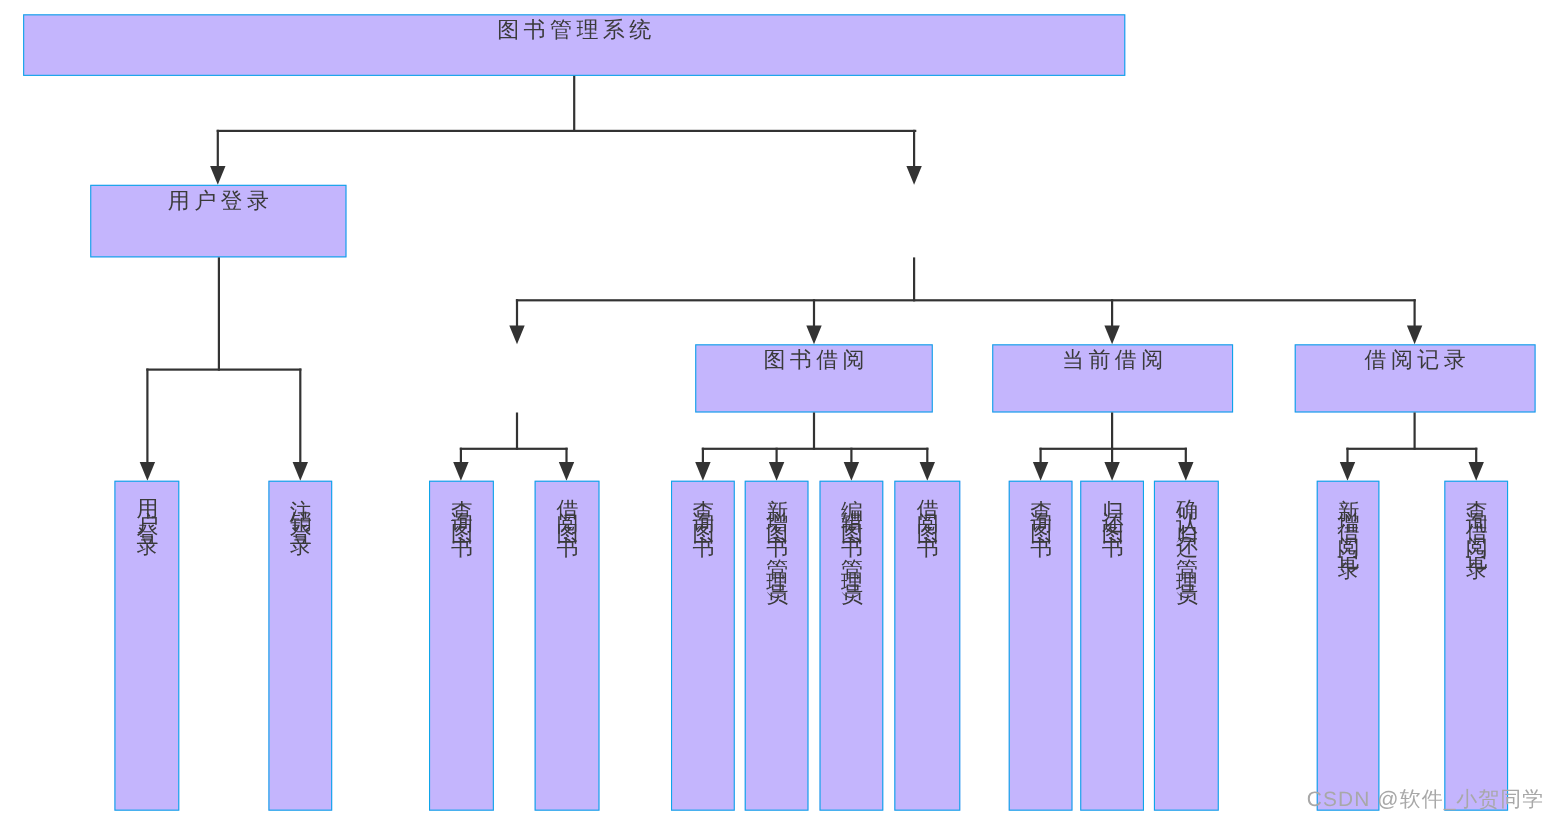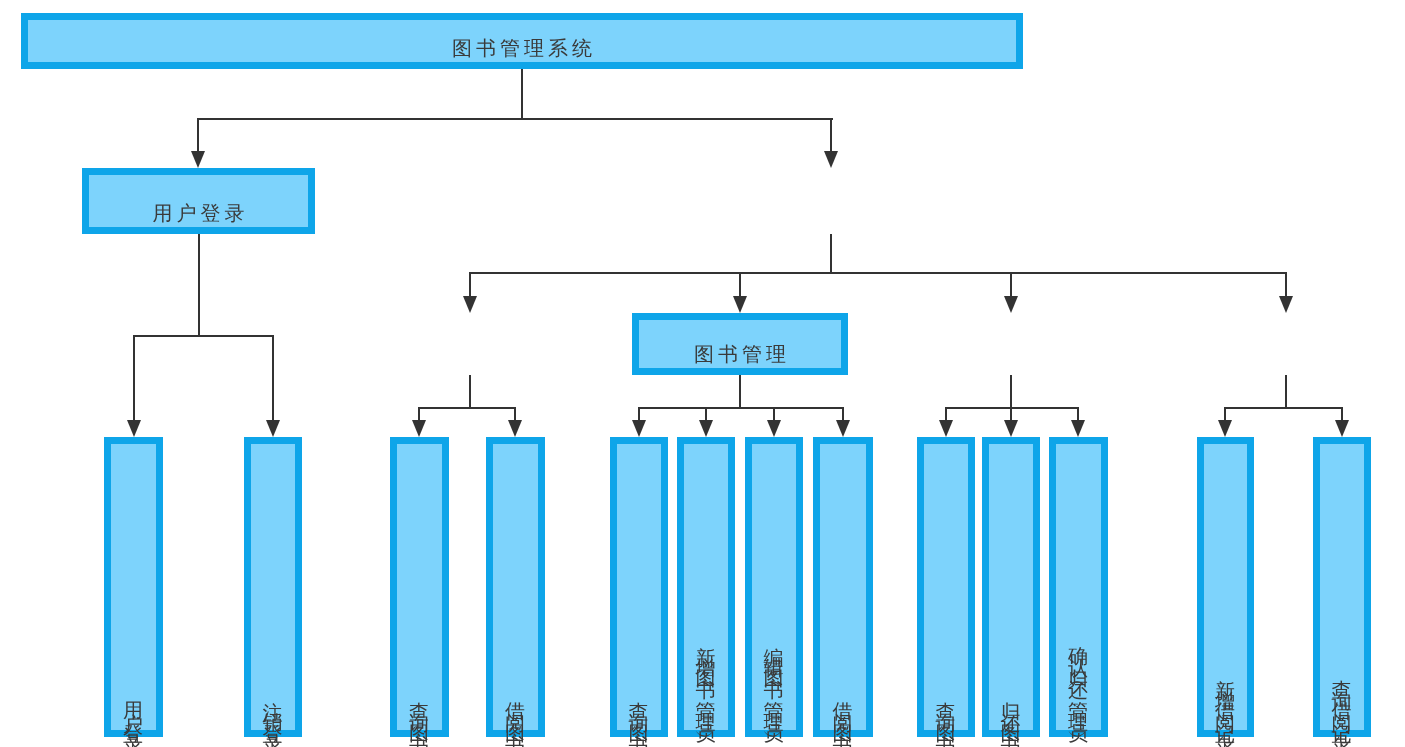--- a/index.html
+++ b/index.html
@@ -1,19 +1,19 @@
 <!DOCTYPE html>
 <html><head>
 <meta charset="utf-8">
 <style>
   html,body{margin:0;padding:0;background:#ffffff;}
   .canvas{position:relative;width:1405px;height:747px;background:#ffffff;
           font-family:"Liberation Sans",sans-serif;color:#333333;}
-  .box{position:absolute;border:7px solid #0ea5e9;background:#7dd3fc;
-       box-sizing:border-box;display:flex;align-items:flex-end;justify-content:center;}
+  .box{position:absolute;border:1px solid #0ea5e9;background:#c4b5fd;
+       box-sizing:border-box;display:flex;align-items:flex-start;justify-content:center;}
   .hlabel{font-size:20px;letter-spacing:4px;padding-left:4px;color:#3a3a3a;white-space:nowrap;}
   .vbox .vlabel{writing-mode:vertical-rl;text-orientation:mixed;font-size:20px;
        letter-spacing:11px;line-height:1;color:#3a3a3a;}
   .vline{position:absolute;width:2px;background:#333333;}
   .hline{position:absolute;height:2px;background:#333333;}
   .arr{position:absolute;width:0;height:0;border-left:7px solid transparent;
        border-right:7px solid transparent;border-top:17px solid #333333;}
   .watermark{position:absolute;left:1188px;top:714px;font-size:19px;
        color:#a8a8a8;letter-spacing:1px;white-space:nowrap;z-index:5;}
 </style>
@@ -49,21 +49,27 @@
   <div class="vline" style="left:469px;top:272px;height:26px"></div>
   <div class="arr" style="left:463px;top:296px"></div>
   <div class="vline" style="left:739px;top:272px;height:26px"></div>
   <div class="arr" style="left:733px;top:296px"></div>
   <div class="vline" style="left:1010px;top:272px;height:26px"></div>
   <div class="arr" style="left:1004px;top:296px"></div>
   <div class="vline" style="left:1285px;top:272px;height:26px"></div>
   <div class="arr" style="left:1279px;top:296px"></div>
 
   <div class="box" style="left:632px;top:313px;width:216px;height:62px">
-    <span class="hlabel">图书管理</span>
+    <span class="hlabel">图书借阅</span>
+  </div>
+  <div class="box" style="left:902px;top:313px;width:219px;height:62px">
+    <span class="hlabel">当前借阅</span>
+  </div>
+  <div class="box" style="left:1177px;top:313px;width:219px;height:62px">
+    <span class="hlabel">借阅记录</span>
   </div>
 
   <div class="vline" style="left:469px;top:375px;height:34px"></div>
   <div class="hline" style="left:418px;top:407px;width:98px"></div>
   <div class="vline" style="left:418px;top:407px;height:15px"></div>
   <div class="arr" style="left:412px;top:420px"></div>
   <div class="vline" style="left:514px;top:407px;height:15px"></div>
   <div class="arr" style="left:508px;top:420px"></div>
 
   <div class="vline" style="left:739px;top:375px;height:34px"></div>
@@ -130,14 +136,15 @@
     <span class="vlabel">确认归还（管理员）</span>
   </div>
 
   <div class="box vbox" style="left:1197px;top:437px;width:57px;height:300px">
     <span class="vlabel">新增借阅记录</span>
   </div>
   <div class="box vbox" style="left:1313px;top:437px;width:58px;height:300px">
     <span class="vlabel">查询借阅记录</span>
   </div>
 
+  <div class="watermark">CSDN @软件_小贺同学</div>
 
 </div>
 
 </body></html>

